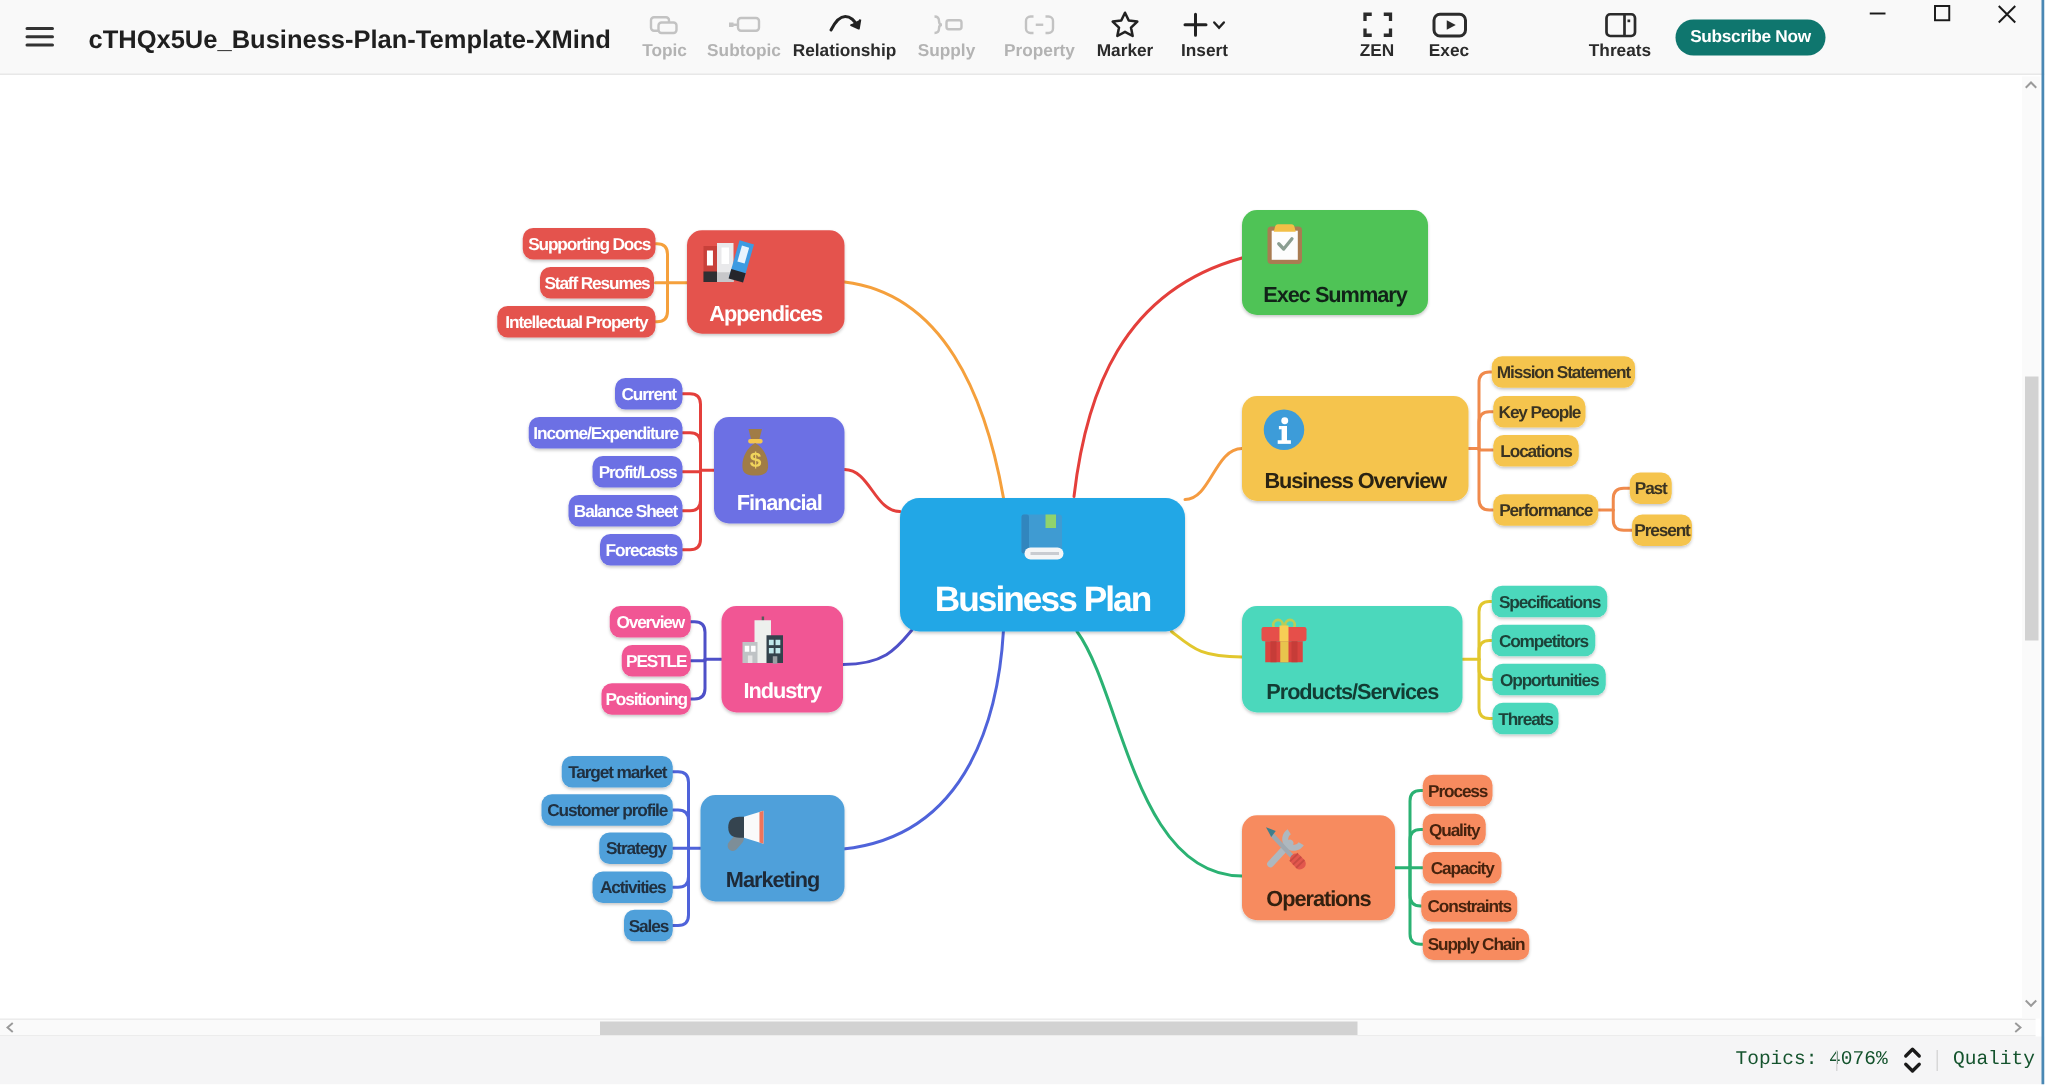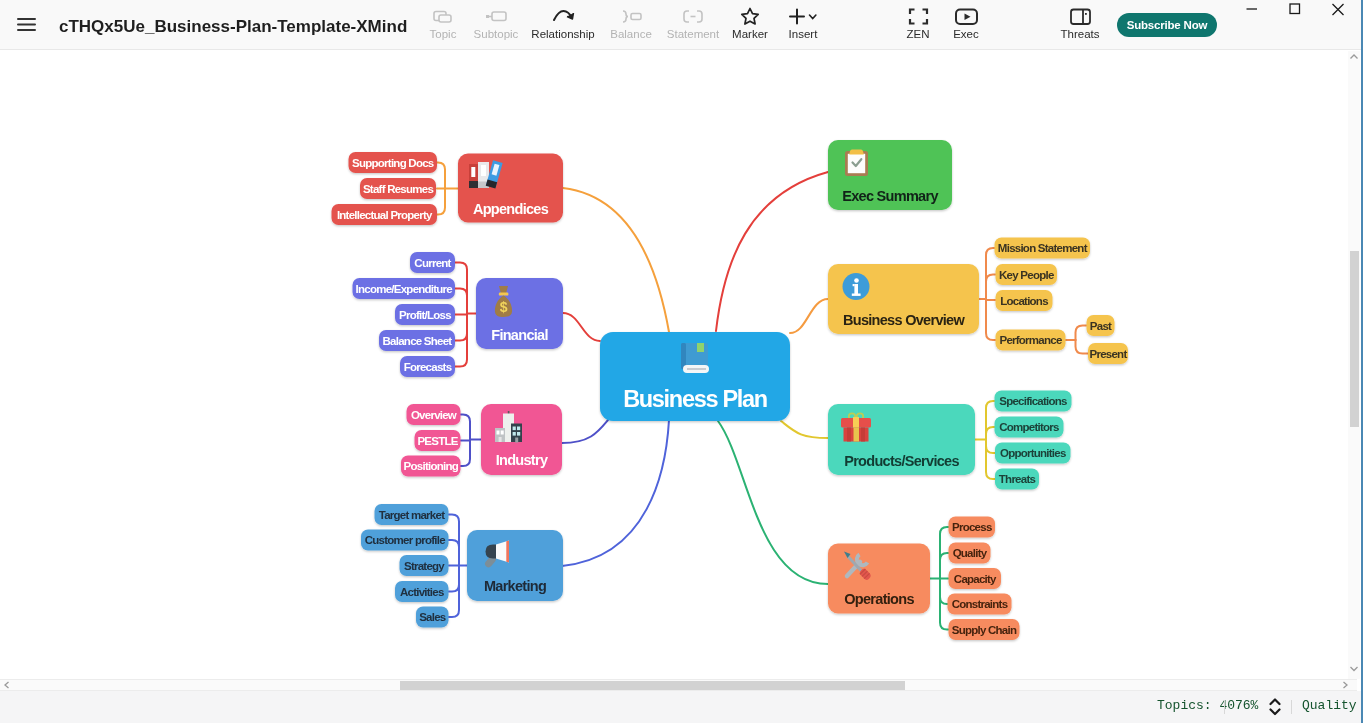--- a/index.html
+++ b/index.html
@@ -10,21 +10,21 @@
   #topbar { position:absolute; left:0; top:0; width:1363px; height:50px;
     background:#f9f9f9; border-bottom:1px solid #e8e8e8; }
   #statusbar { position:absolute; left:0; top:691px; width:1363px; height:32px;
     background:#f5f5f6; }
   #hscroll { position:absolute; left:0; top:679px; width:1357px; height:12px;
     background:#fafafa; border-top:1px solid #ececec; border-bottom:1px solid #ececec; }
   #hthumb { position:absolute; left:400px; top:1px; width:505px; height:9px; background:#d2d2d2; }
   #vscroll { position:absolute; left:1348px; top:51px; width:12px; height:628px; background:#fafafa; }
   #vthumb { position:absolute; left:1.5px; top:200px; width:9px; height:176px; background:#d2d2d2; }
   #winborder { position:absolute; left:1360.5px; top:0; width:2.5px; height:723px; background:#4a88b4; }
-  .tlabel { position:absolute; top:28px; font-size:11.5px; color:#2b2b2b; text-align:center; width:90px; }
+  .tlabel { position:absolute; top:28px; font-size:11.5px; color:#2b2b2b; text-align:center; width:90px;font-weight:bold; }
   .tlabel.dis { color:#b3b3b3; }
   #title { position:absolute; left:59px; top:17px; font-size:17px; font-weight:700; color:#1f1f1f; }
   #subscribe { position:absolute; left:1117px; top:13px; width:100px; height:24px;
     background:#0f766e; border-radius:12px; color:#fff; font-size:11.5px; font-weight:700; letter-spacing:-0.2px;
     text-align:center; line-height:24px; }
   .sbitem { position:absolute; top:0; height:32px; line-height:30px; font-size:13px; color:#14532d;font-family:Liberation Mono, monospace; }
   .sbdiv { position:absolute; top:9px; width:1px; height:14px; background:#d8d8d8; }
 </style>
 </head>
 <body>
@@ -384,22 +384,22 @@
       <g stroke="#1a1a1a" fill="none" stroke-width="1.3">
         <path d="M1246.5 9 h10.5"></path>
         <rect x="1290" y="4" width="9.5" height="9.5"></rect>
         <path d="M1332.5 4 l11 11 M1343.5 4 l-11 11"></path>
       </g>
     </svg>
     <div id="title">cTHQx5Ue_Business-Plan-Template-XMind</div>
     <div class="tlabel dis" style="left:398px">Topic</div>
     <div class="tlabel dis" style="left:451px">Subtopic</div>
     <div class="tlabel" style="left:518px">Relationship</div>
-    <div class="tlabel dis" style="left:586px">Balance</div>
-    <div class="tlabel dis" style="left:648px">Statement</div>
+    <div class="tlabel dis" style="left:586px">Supply</div>
+    <div class="tlabel dis" style="left:648px">Property</div>
     <div class="tlabel" style="left:705px">Marker</div>
     <div class="tlabel" style="left:758px">Insert</div>
     <div class="tlabel" style="left:873px">ZEN</div>
     <div class="tlabel" style="left:921px">Exec</div>
     <div class="tlabel" style="left:1035px">Threats</div>
     <div id="subscribe">Subscribe Now</div>
   </div>
   <div id="hscroll">
       <div id="hthumb"></div>
     </div>

